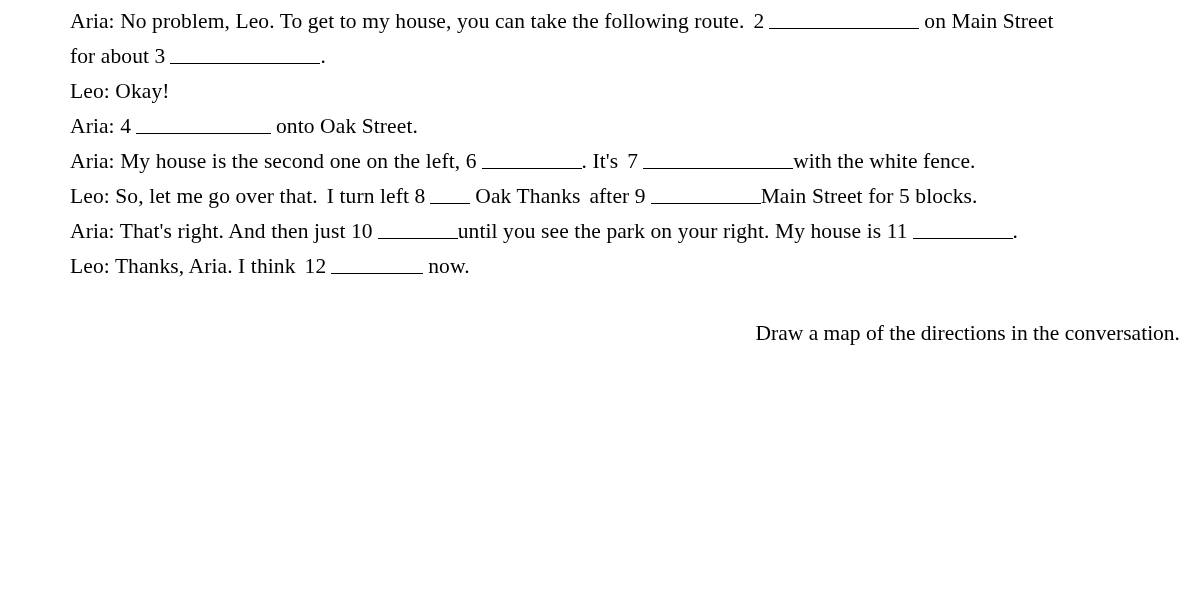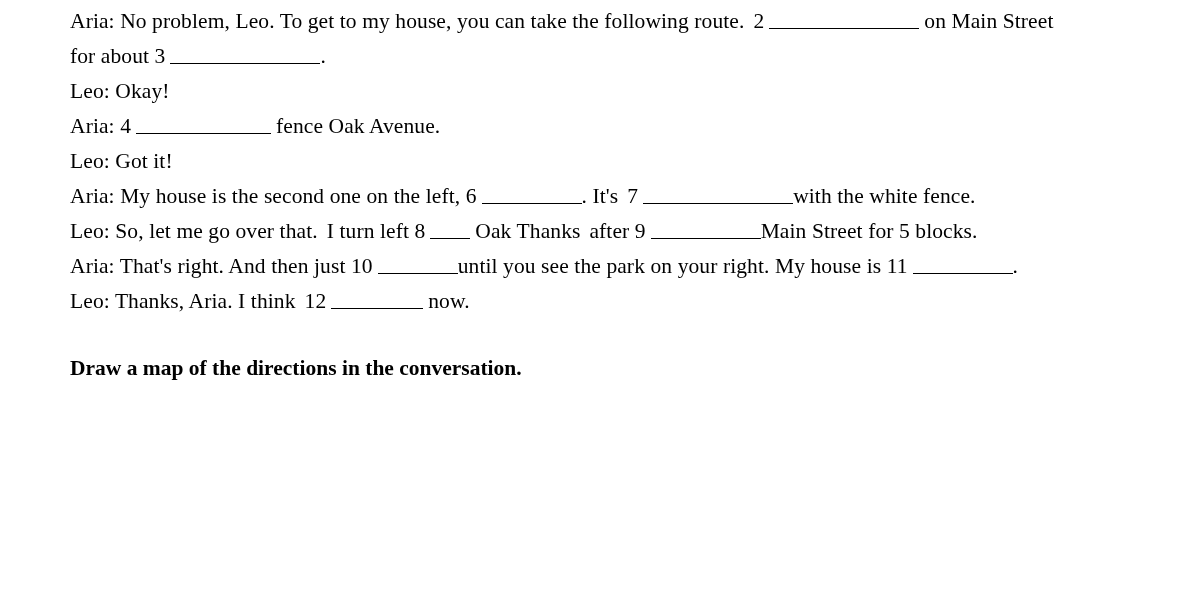--- a/index.html
+++ b/index.html
@@ -51,22 +51,23 @@
   .b-80  { width: 80px;  }
   .b-40  { width: 40px;  }
   .sp-sm { display: inline-block; width: 5px; }
   .sp-md { display: inline-block; width: 9px; }
   .gap-block {
     height: 34px;
   }
   .heading {
     font-size: 21.5px;
     line-height: 30px;
-    font-weight: bold;
+    font-weight: normal;
     white-space: nowrap;
+    text-align: right;
   }
 </style>
 </head>
 <body>
 
 <div class="page">
 
   <div class="doc-body">
 
     <div class="line">
@@ -75,27 +76,24 @@
 
     <div class="line">
       <span>for about 3</span><span class="sp-sm"></span><span class="blank b-150"></span><span>.</span>
     </div>
 
     <div class="line">
       <span>Leo: Okay!</span>
     </div>
 
     <div class="line">
-      <span>Aria: 4</span><span class="sp-sm"></span><span class="blank b-135"></span><span class="sp-sm"></span><span>fence Oak Avenue.</span>
+      <span>Aria: 4</span><span class="sp-sm"></span><span class="blank b-135"></span><span class="sp-sm"></span><span>onto Oak Street.</span>
     </div>
 
 
-    <div class="line">
-      <span>Leo: Got it!</span>
-    </div>
 
     <div class="line">
       <span>Aria: My house is the second one on the left, 6</span><span class="sp-sm"></span><span class="blank b-100"></span><span>. It's</span><span class="sp-md"></span><span>7</span><span class="sp-sm"></span><span class="blank b-150"></span><span>with the white fence.</span>
     </div>
 
     <div class="line">
       <span>Leo: So, let me go over that.</span><span class="sp-md"></span><span>I turn left 8</span><span class="sp-sm"></span><span class="blank b-40"></span><span class="sp-sm"></span><span>Oak Thanks</span><span class="sp-md"></span><span>after 9</span><span class="sp-sm"></span><span class="blank b-110"></span><span>Main Street for 5 blocks.</span>
     </div>
 
     <div class="line">

